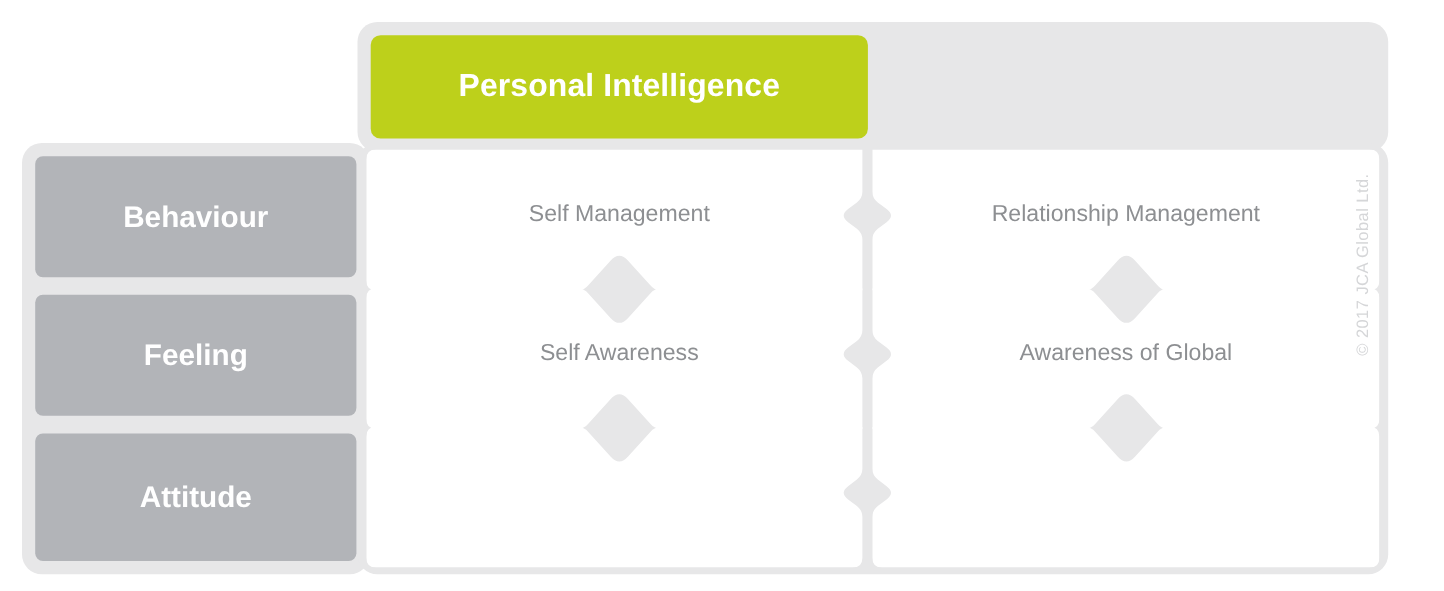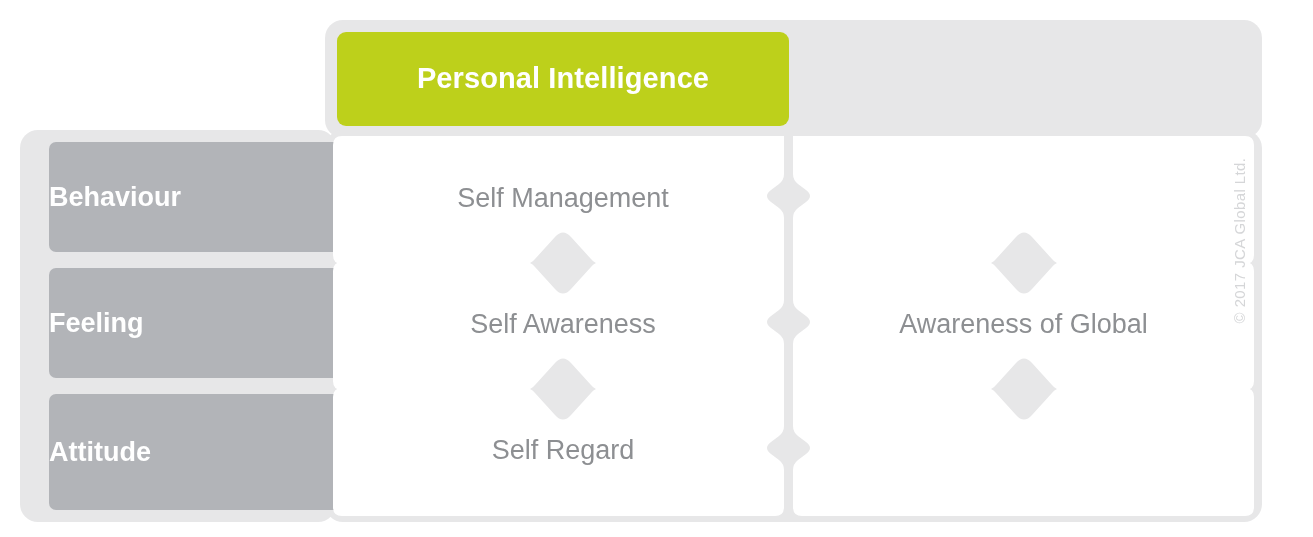--- a/index.html
+++ b/index.html
@@ -76,22 +76,21 @@
 
   
   .label-cell {
     position: absolute;
     left: 32px;
     width: 292px;
     background: #b2b4b8;
     border-radius: 7px;
     display: flex;
     align-items: center;
-    justify-content: flex-start;
-    margin-left: 17px;
+    justify-content: center;
   }
   #label-behaviour { top: 142px; height: 110px; }
   #label-feeling   { top: 268px; height: 110px; }
   #label-attitude  { top: 394px; height: 116px; }
 
   .label-cell span {
     color: #ffffff;
     font-size: 27px;
     font-weight: bold;
     white-space: nowrap;
@@ -106,21 +105,21 @@
     position: absolute;
     left: 0;
     top: 0;
   }
   .cell-text {
     position: absolute;
     left: 0;
     width: 100%;
     text-align: center;
     color: #8d8f92;
-    font-size: 27px;
+    font-size: 21px;
     font-weight: normal;
     white-space: nowrap;
     pointer-events: none;
   }
 
   
   #cell-r0c0 { left: 333px; top: 136px; width: 460px; height: 128px; }
   #cell-r0c1 { left: 793px; top: 136px; width: 461px; height: 128px; }
   #cell-r1c0 { left: 333px; top: 262px; width: 460px; height: 128px; }
   #cell-r1c1 { left: 793px; top: 262px; width: 461px; height: 128px; }
@@ -182,20 +181,21 @@
     <div class="cell-text">Self Management</div>
   </div>
 
   <div class="cellwrap" id="cell-r0c1">
     <svg width="461" height="128" viewBox="0 0 461 128">
       <path class="tile" d="M 0 0 L 452 0 Q 461 0 461 9 L 461 119 Q 461 128 452 128
                L 269 128 Q 263 128 259 123 L 239 101 Q 231 92 223 101 L 203 123 Q 199 128 193 128
                L 0 128
                L 0 82 Q 0 76 5 72 L 13 66 Q 21 60 13 54 L 5 48 Q 0 44 0 38 Z" fill="#ffffff"></path>
     </svg>
+    <div class="cell-text">Relationship Management</div>
   </div>
 
   <div class="cellwrap" id="cell-r1c0">
     <svg width="460" height="128" viewBox="0 0 460 128">
       <path class="tile" d="M 9 0 L 192 0 Q 198 0 202 5 L 222 27 Q 230 36 238 27 L 258 5 Q 262 0 268 0
                L 451 0
                L 451 38 Q 451 44 446 48 L 438 54 Q 430 60 438 66 L 446 72 Q 451 76 451 82 L 451 128
                L 268 128 Q 262 128 258 123 L 238 101 Q 230 92 222 101 L 202 123 Q 198 128 192 128
                L 9 128 Q 0 128 0 119 L 0 9 Q 0 0 9 0 Z" fill="#ffffff"></path>
     </svg>
@@ -214,21 +214,20 @@
   </div>
 
   <div class="cellwrap" id="cell-r2c0">
     <svg width="460" height="128" viewBox="0 0 460 128">
       <path class="tile" d="M 9 0 L 192 0 Q 198 0 202 5 L 222 27 Q 230 36 238 27 L 258 5 Q 262 0 268 0
                L 451 0
                L 451 38 Q 451 44 446 48 L 438 54 Q 430 60 438 66 L 446 72 Q 451 76 451 82
                L 451 119 Q 451 128 442 128
                L 9 128 Q 0 128 0 119 L 0 9 Q 0 0 9 0 Z" fill="#ffffff"></path>
     </svg>
-    <div class="cell-text">Self Regard</div>
   </div>
 
   <div class="cellwrap" id="cell-r2c1">
     <svg width="461" height="128" viewBox="0 0 461 128">
       <path class="tile" d="M 0 0 L 193 0 Q 199 0 203 5 L 223 27 Q 231 36 239 27 L 259 5 Q 263 0 269 0
                L 452 0 Q 461 0 461 9 L 461 119 Q 461 128 452 128
                L 9 128 Q 0 128 0 119
                L 0 82 Q 0 76 5 72 L 13 66 Q 21 60 13 54 L 5 48 Q 0 44 0 38 Z" fill="#ffffff"></path>
     </svg>
   </div>

